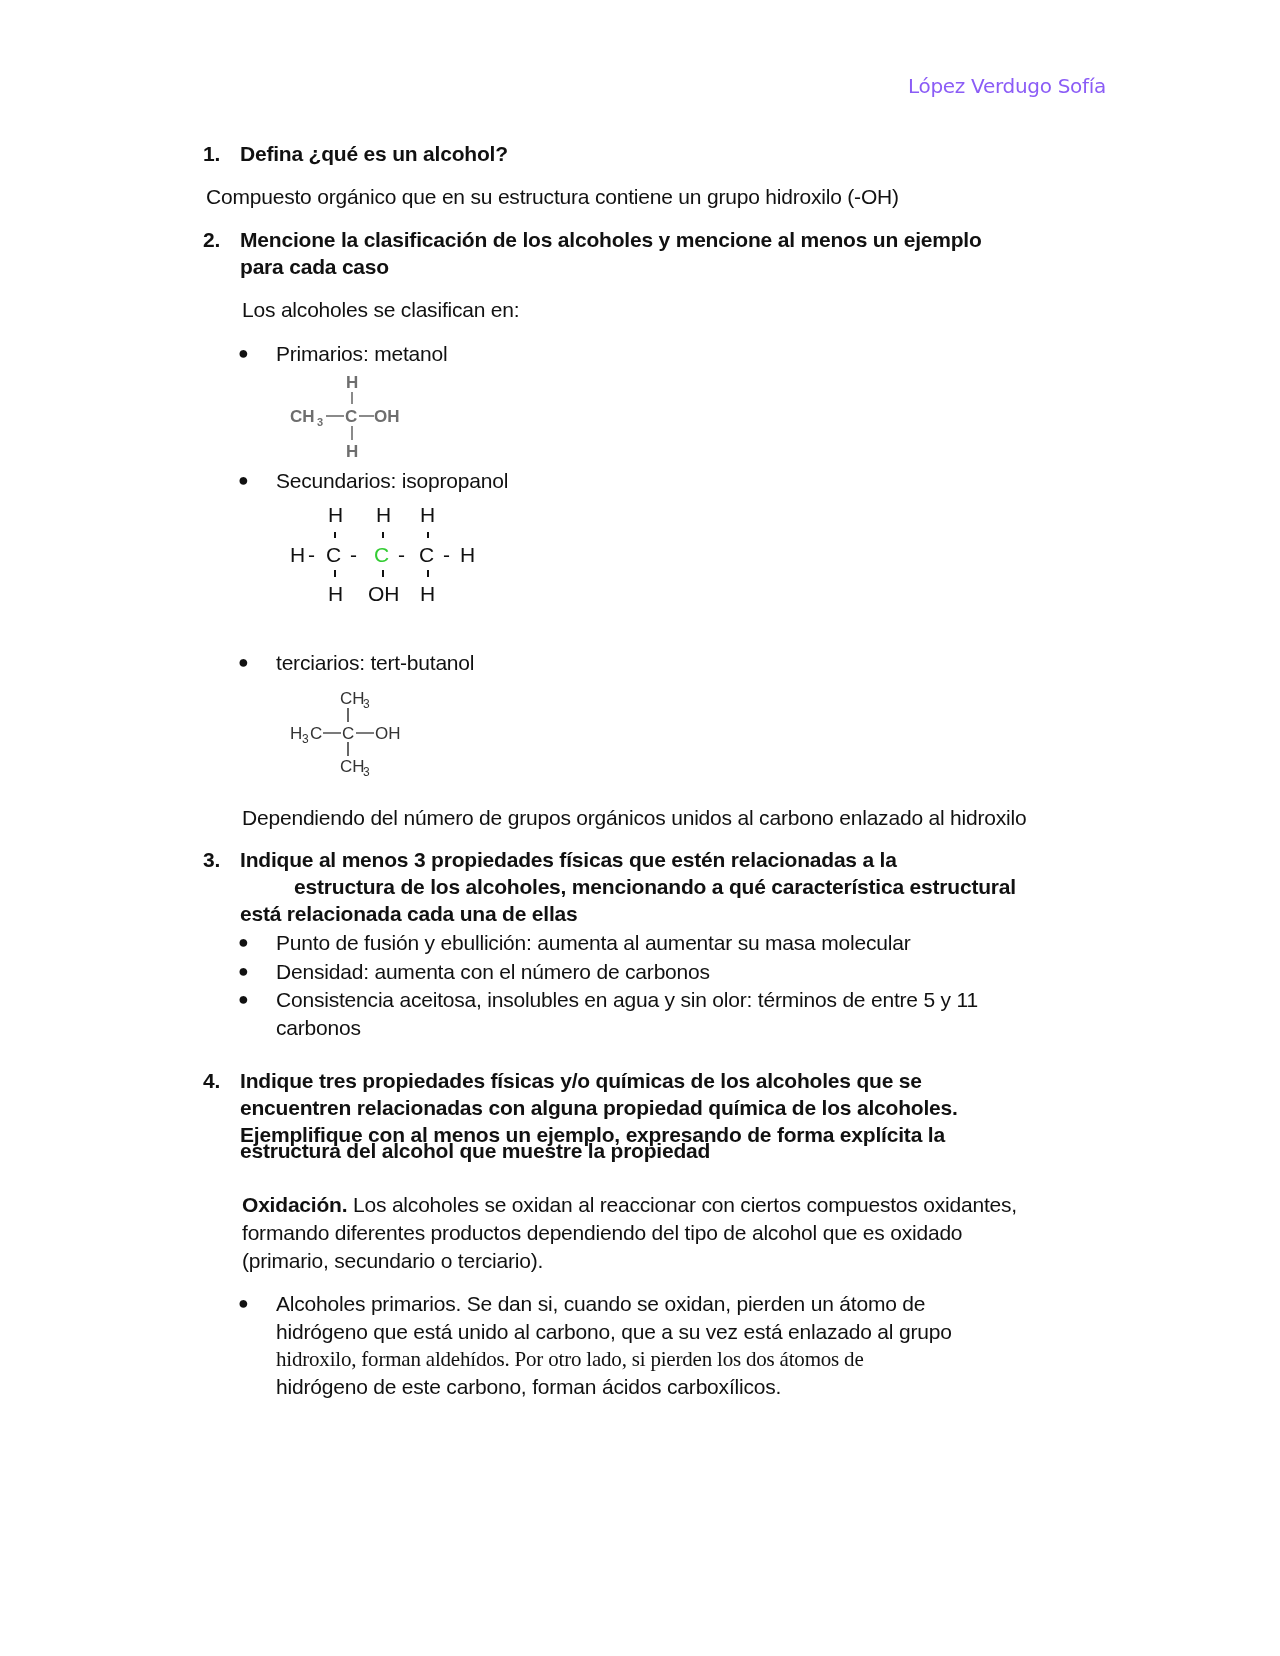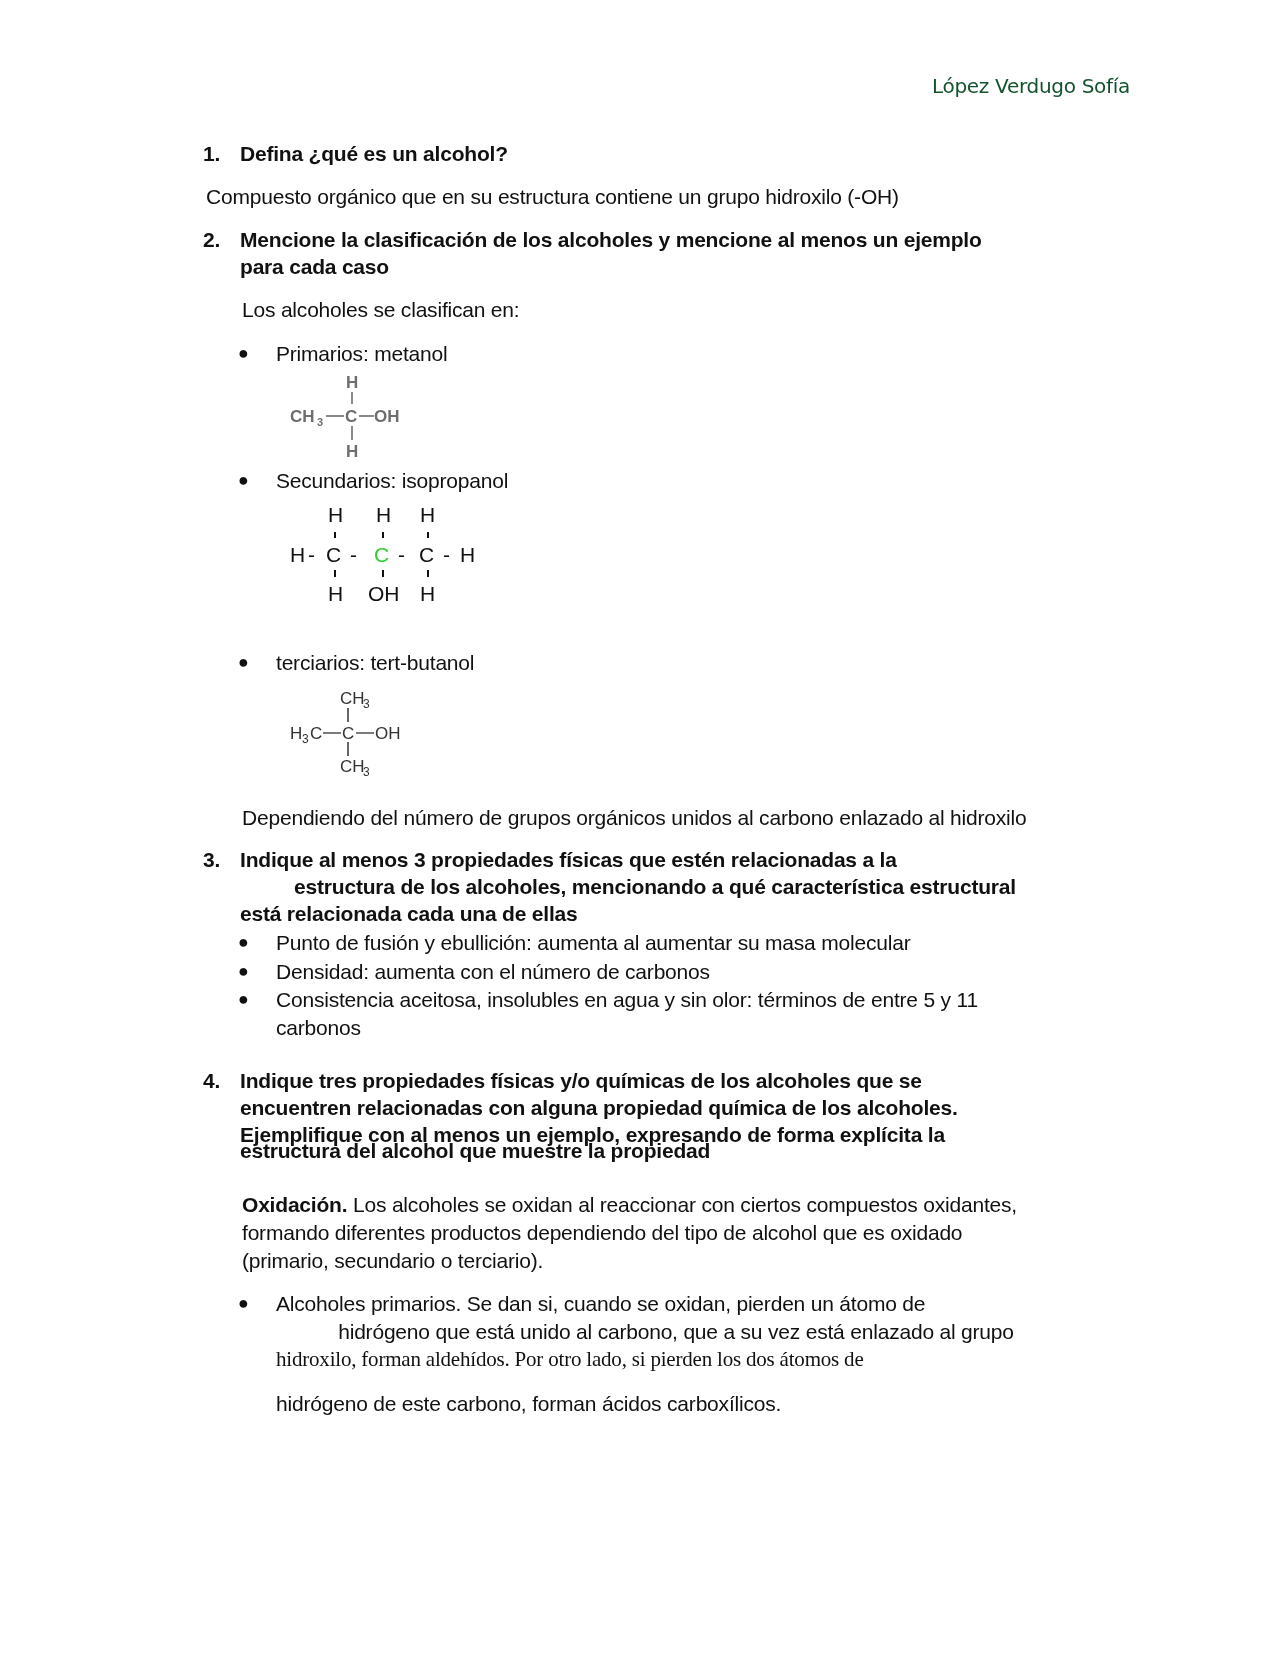--- a/index.html
+++ b/index.html
@@ -1,18 +1,18 @@
 <!DOCTYPE html>
 <html><head>
 <meta charset="utf-8">
 <style>
   html, body { margin: 0; padding: 0; background: #ffffff; }
   body { width: 1280px; height: 1656px; position: relative; overflow: hidden; color: #111; font-family: "Liberation Sans", sans-serif; }
   .abs { position: absolute; }
-  .author { left: 908px; top: 74px; font-size: 20px; font-family: "DejaVu Sans", sans-serif; color: #14532d; letter-spacing: -0.3px; margin-left: 24px; }
+  .author { left: 908px; top: 74px; font-size: 20px; font-family: "DejaVu Sans", sans-serif; color: #8b5cf6; letter-spacing: -0.3px; }
   .q { font-size: 21px; font-weight: bold; line-height: 28px; letter-spacing: -0.2px; }
   .q .num { position: absolute; left: 0; }
   .q .txt { position: absolute; left: 37px; width: 830px; }
   .p { font-size: 21px; line-height: 28px; letter-spacing: -0.2px; margin-left: 38px; }
   .bullet { font-size: 21px; line-height: 29px; letter-spacing: -0.2px; }
   .bullet .dot { position: absolute; left: 0; top: 0; font-size: 18px; }
   .bullet .btxt { position: absolute; left: 38px; width: 800px; }
   .mol { position: absolute; }
   .mol svg text { font-family: "Liberation Sans", sans-serif; }
 </style>
@@ -149,16 +149,16 @@
 
 <div class="abs p" style="left:204px; top:1191px; width:900px;">
   <div><b>Oxidación.</b><span style="white-space:pre;"> Los alcoholes se oxidan al reaccionar con ciertos compuestos oxidantes,</span></div>
   <div>formando diferentes productos dependiendo del tipo de alcohol que es oxidado</div>
   <div>(primario, secundario o terciario).</div>
 </div>
 
 <div class="abs bullet" style="left:238px; top:1289px; width:820px; height:120px;">
   <span class="dot">●</span>
   <span class="btxt">Alcoholes primarios. Se dan si, cuando se oxidan, pierden un átomo de</span>
-  <span class="btxt" style="top:28px;text-align:center;">hidrógeno que está unido al carbono, que a su vez está enlazado al grupo</span>
+  <span class="btxt" style="top:28px;">hidrógeno que está unido al carbono, que a su vez está enlazado al grupo</span>
   <span class="btxt" style="top:56px;font-family:Liberation Serif, serif;">hidroxilo, forman aldehídos. Por otro lado, si pierden los dos átomos de</span>
-  <span class="btxt" style="top:83px;margin-top:17px;">hidrógeno de este carbono, forman ácidos carboxílicos.</span>
+  <span class="btxt" style="top:83px;">hidrógeno de este carbono, forman ácidos carboxílicos.</span>
 </div>
 
 </body></html>

